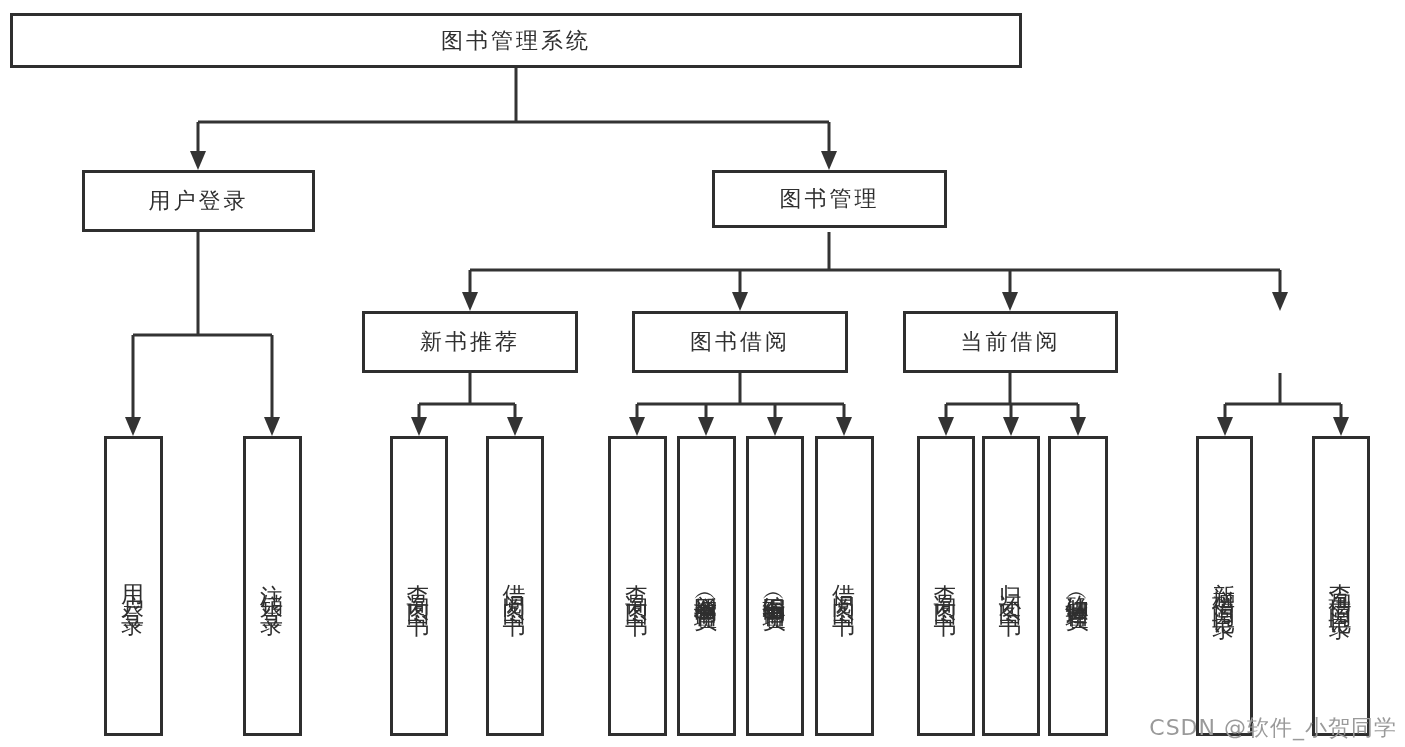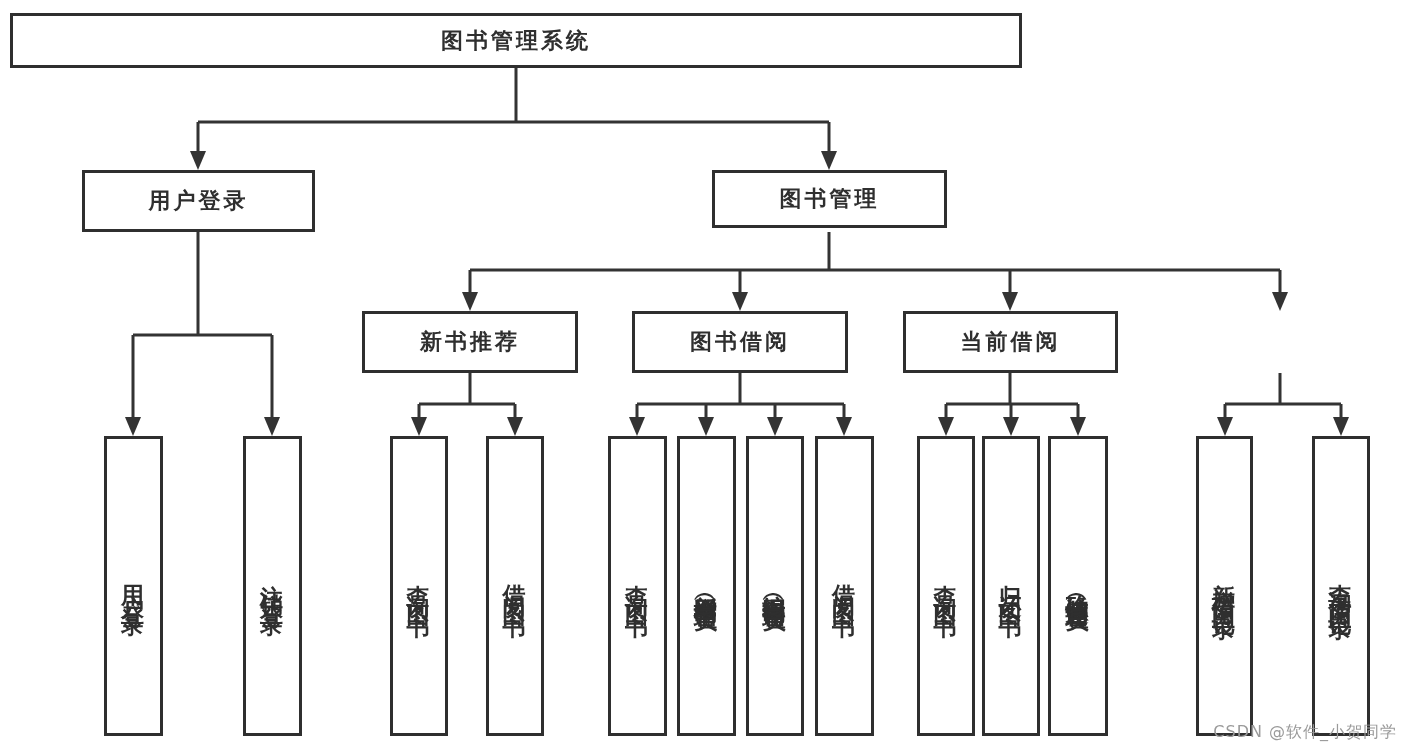--- a/index.html
+++ b/index.html
@@ -24,21 +24,20 @@
     background: #ffffff;
     border: 3px solid #2f2f2f;
     display: flex;
     align-items: center;
     justify-content: center;
     z-index: 2;
     font-size: 22px;
     letter-spacing: 3px;
     white-space: nowrap;
     color: #2f2f2f;
-    font-weight: bold;
   }
   .vbox {
     writing-mode: vertical-rl;
     text-orientation: mixed;
     font-size: 23px;
     letter-spacing: 10px;
     white-space: normal;
   }
   .vbox.mid  { letter-spacing: 7px; }
   .vbox.long { letter-spacing: 2px; }
@@ -66,21 +65,21 @@
   #n-leaf-return     { left: 982px;  top: 436px; width: 58px; height: 300px; }
   #n-leaf-confirm    { left: 1048px; top: 436px; width: 60px; height: 300px; }
   #n-leaf-addrec     { left: 1196px; top: 436px; width: 57px; height: 300px; }
   #n-leaf-queryrec   { left: 1312px; top: 436px; width: 58px; height: 300px; }
 
   #watermark {
     position: absolute;
     right: 8px;
     bottom: 4px;
     z-index: 3;
-    font-size: 16px;
+    font-size: 22px;
     color: #9a9a9a;
     letter-spacing: 1px;
   }
 </style>
 </head>
 <body>
 
 <div id="stage">
 
   <svg id="edges" viewBox="0 0 1405 747" fill="none" stroke="#333333" stroke-width="3">

